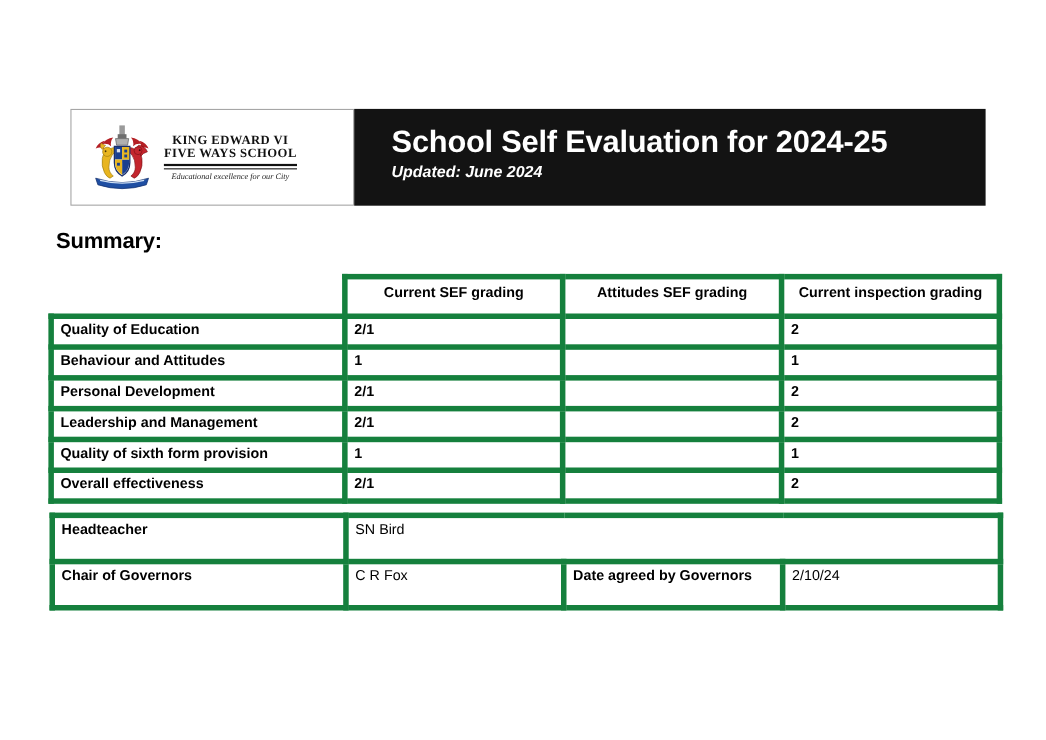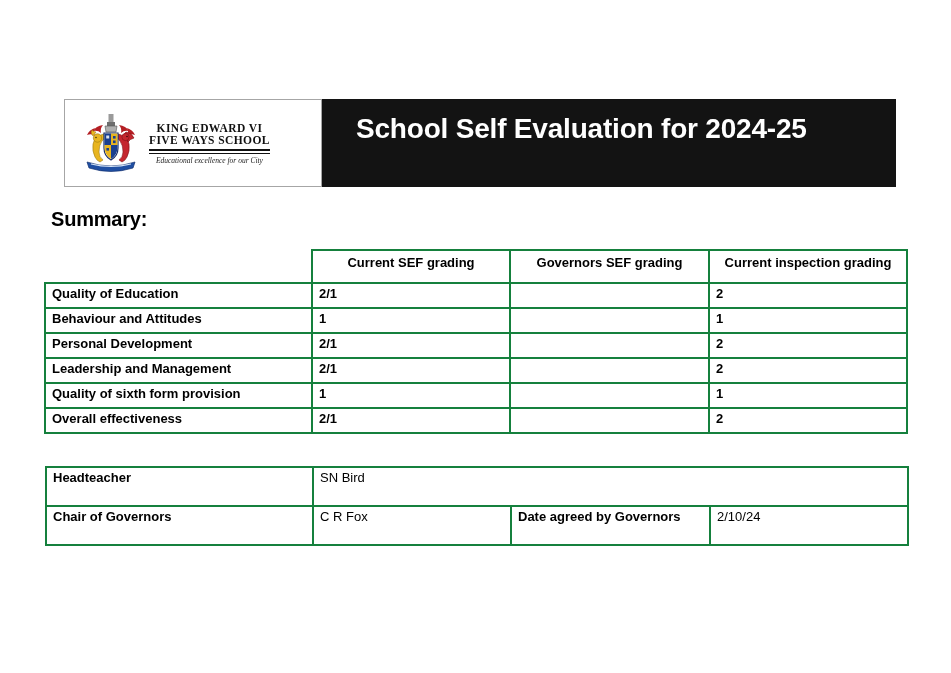--- a/index.html
+++ b/index.html
@@ -107,21 +107,21 @@
     letter-spacing: -0.2px;
   }
 
   
   table {
     border-collapse: collapse;
     table-layout: fixed;
     position: absolute;
   }
   table td, table th {
-    border: 2px solid #15803d;
+    border: 5px solid #15803d;
     font-size: 13px;
     padding: 2px 6px;
     vertical-align: top;
     text-align: left;
     font-weight: normal;
   }
 
   #summary-table {
     left: 44px;
     top: 249px;
@@ -206,37 +206,38 @@
     <div class="logo-text">
       <div class="school-name">KING EDWARD VI</div>
       <div class="school-name">FIVE WAYS SCHOOL</div>
       <div class="name-rule"></div>
       <div class="tagline">Educational excellence for our City</div>
     </div>
   </div>
 
   <div class="title-box">
     <div class="main-title">School Self Evaluation for 2024-25</div>
+    <div class="sub-title">Updated: June 2024</div>
   </div>
 </div>
 
 <div class="summary-heading">Summary:</div>
 
 <table id="summary-table">
   <colgroup>
     <col class="c0">
       <col class="c1">
       <col class="c2">
       <col class="c3">
   </colgroup>
   <thead>
     <tr>
       <td class="blank-corner"></td>
       <td>Current SEF grading</td>
-      <td>Governors SEF grading</td>
+      <td>Attitudes SEF grading</td>
       <td>Current inspection grading</td>
     </tr>
   </thead>
   <tbody>
     <tr>
       <td>Quality of Education</td>
       <td>2/1</td>
       <td></td>
       <td>2</td>
     </tr>

